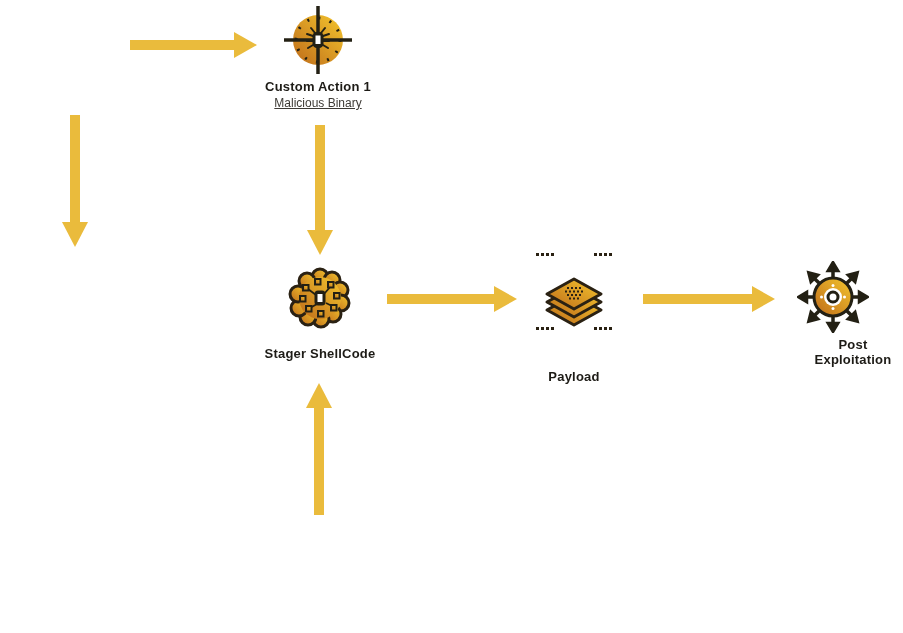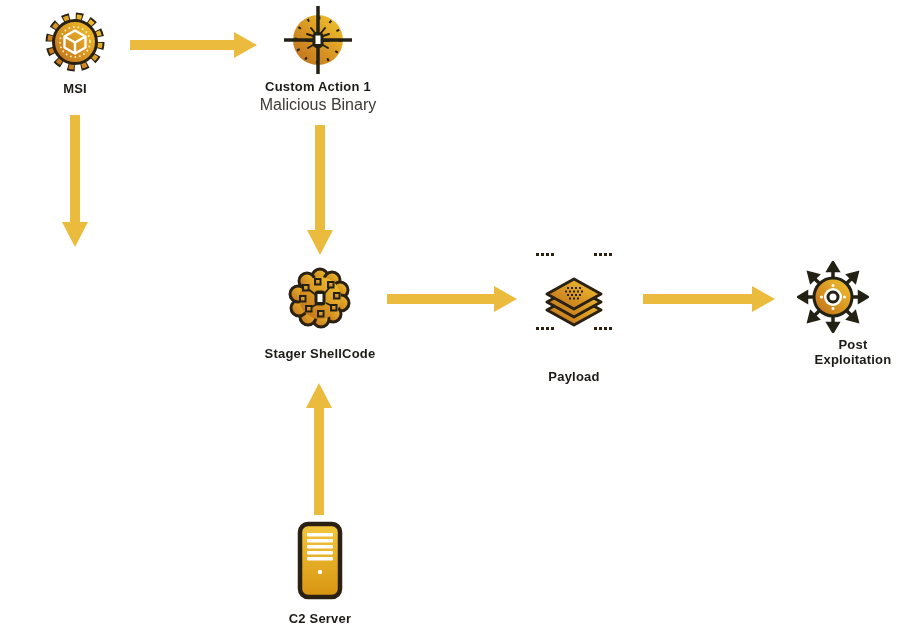--- a/index.html
+++ b/index.html
@@ -2,21 +2,21 @@
 <html><head>
 <meta charset="utf-8">
 <style>
   html,body{margin:0;padding:0;background:#ffffff;}
   .canvas{
     position:relative;width:903px;height:633px;background:#ffffff;overflow:hidden;
     font-family:"Liberation Sans", sans-serif;
   }
   .node{position:absolute;display:flex;flex-direction:column;align-items:center;width:140px;}
   .node .label{font-weight:700;font-size:13px;color:#1d1b16;letter-spacing:.2px;line-height:1.15;text-align:center;}
-  .node .sublabel{font-weight:400;font-size:16px;color:#3e3b36;margin-top:1px;text-align:left;}
+  .node .sublabel{font-weight:400;font-size:12px;color:#3e3b36;margin-top:1px;text-align:left;text-decoration:underline;}
   .node-msi{left:5px;top:10px;}      .node-msi .label{margin-top:8px;}
   .node-ca1{left:248px;top:4px;}     .node-ca1 .label{margin-top:4px;}
   .node-ca2{left:5px;top:268px;}     .node-ca2 .label{margin-top:4px;}
   .node-stager{left:250px;top:267px;}.node-stager .label{margin-top:16px;}
   .node-payload{left:504px;top:250px;gap:34px;}.node-payload .label{margin-top:2px;}
   .node-postexp{left:763px;top:261px;}.node-postexp .label{margin-top:5px;margin-left:40px;}
   .node-c2{left:250px;top:521px;}    .node-c2 .label{margin-top:11px;}
   .arrow{position:absolute;}
   .a1{left:130px;top:29px;}
   .a2{left:59px;top:115px;}
@@ -73,30 +73,20 @@
         <polygon points="109,3 132,16 109,29"></polygon>
       </g>
   </svg>
   <svg class="arrow a6" width="32" height="132">
     <g fill="#EABB3C">
         <polygon points="3,25 29,25 16,0"></polygon>
         <rect x="11" y="23" width="10" height="109"></rect>
       </g>
   </svg>
 
-  <div class="node node-msi">
-    <svg width="64" height="64" viewBox="0 0 64 64">
-      <circle cx="32" cy="32" r="25" fill="none" stroke="#2A2113" stroke-width="9" stroke-dasharray="6.9 6.19"></circle>
-      <circle cx="32" cy="32" r="25" fill="none" stroke="url(#gi)" stroke-width="5" stroke-dasharray="4.9 8.19" stroke-dashoffset="-1"></circle>
-      <circle cx="32" cy="32" r="21.5" fill="url(#gi)" stroke="#2A2113" stroke-width="3"></circle>
-      <circle cx="32" cy="32" r="15" fill="none" stroke="#FFE9A8" stroke-width="2" stroke-dasharray="0.1 4.5" stroke-linecap="round"></circle>
-      <path d="M32,20.5 42.5,26.5 42.5,37.5 32,43.5 21.5,37.5 21.5,26.5 Z M21.5,26.5 32,32.5 42.5,26.5 M32,32.5 32,43.5" fill="none" stroke="#ffffff" stroke-width="2.4" stroke-linejoin="round"></path>
-    </svg>
-    <div class="label">MSI</div>
-  </div>
 
   <div class="node node-ca1">
     <svg width="72" height="72" viewBox="0 0 72 72">
       <circle cx="36" cy="36" r="25" fill="url(#gi)"></circle>
       <circle cx="36" cy="36" r="22" fill="none" stroke="#232014" stroke-width="3" stroke-dasharray="2 9.5"></circle>
       <line x1="36" y1="2" x2="36" y2="70" stroke="#232014" stroke-width="3.5"></line>
       <line x1="2" y1="36" x2="70" y2="36" stroke="#232014" stroke-width="3.5"></line>
       <g stroke="#232014" stroke-width="2" stroke-linecap="round">
         <line x1="33" y1="29" x2="29" y2="24"></line>
           <line x1="39" y1="29" x2="43" y2="24"></line>
@@ -241,28 +231,14 @@
           <circle cx="24.5" cy="36" r="1.5"></circle>
         <circle cx="47.5" cy="36" r="1.5"></circle>
           <circle cx="36" cy="47.5" r="1.5"></circle>
       </g>
       <circle cx="36" cy="36" r="9" fill="#ffffff"></circle>
       <circle cx="36" cy="36" r="5" fill="#ffffff" stroke="#232014" stroke-width="3"></circle>
     </svg>
     <div class="label">Post Exploitation</div>
   </div>
 
-  <div class="node node-c2">
-    <svg width="48" height="80" viewBox="0 0 48 80">
-      <rect x="4" y="3" width="40" height="73" rx="8" fill="url(#gs)" stroke="#2A2113" stroke-width="4.5"></rect>
-      <g fill="#ffffff">
-        <rect x="11" y="12" width="26" height="3.4" rx="1.2"></rect>
-        <rect x="11" y="18" width="26" height="3.4" rx="1.2"></rect>
-        <rect x="11" y="24" width="26" height="3.4" rx="1.2"></rect>
-        <rect x="11" y="30" width="26" height="3.4" rx="1.2"></rect>
-        <rect x="11" y="36" width="26" height="3.4" rx="1.2"></rect>
-        <circle cx="24" cy="51" r="2.2"></circle>
-      </g>
-    </svg>
-    <div class="label">C2 Server</div>
-  </div>
 
 </div>
 
 </body></html>

